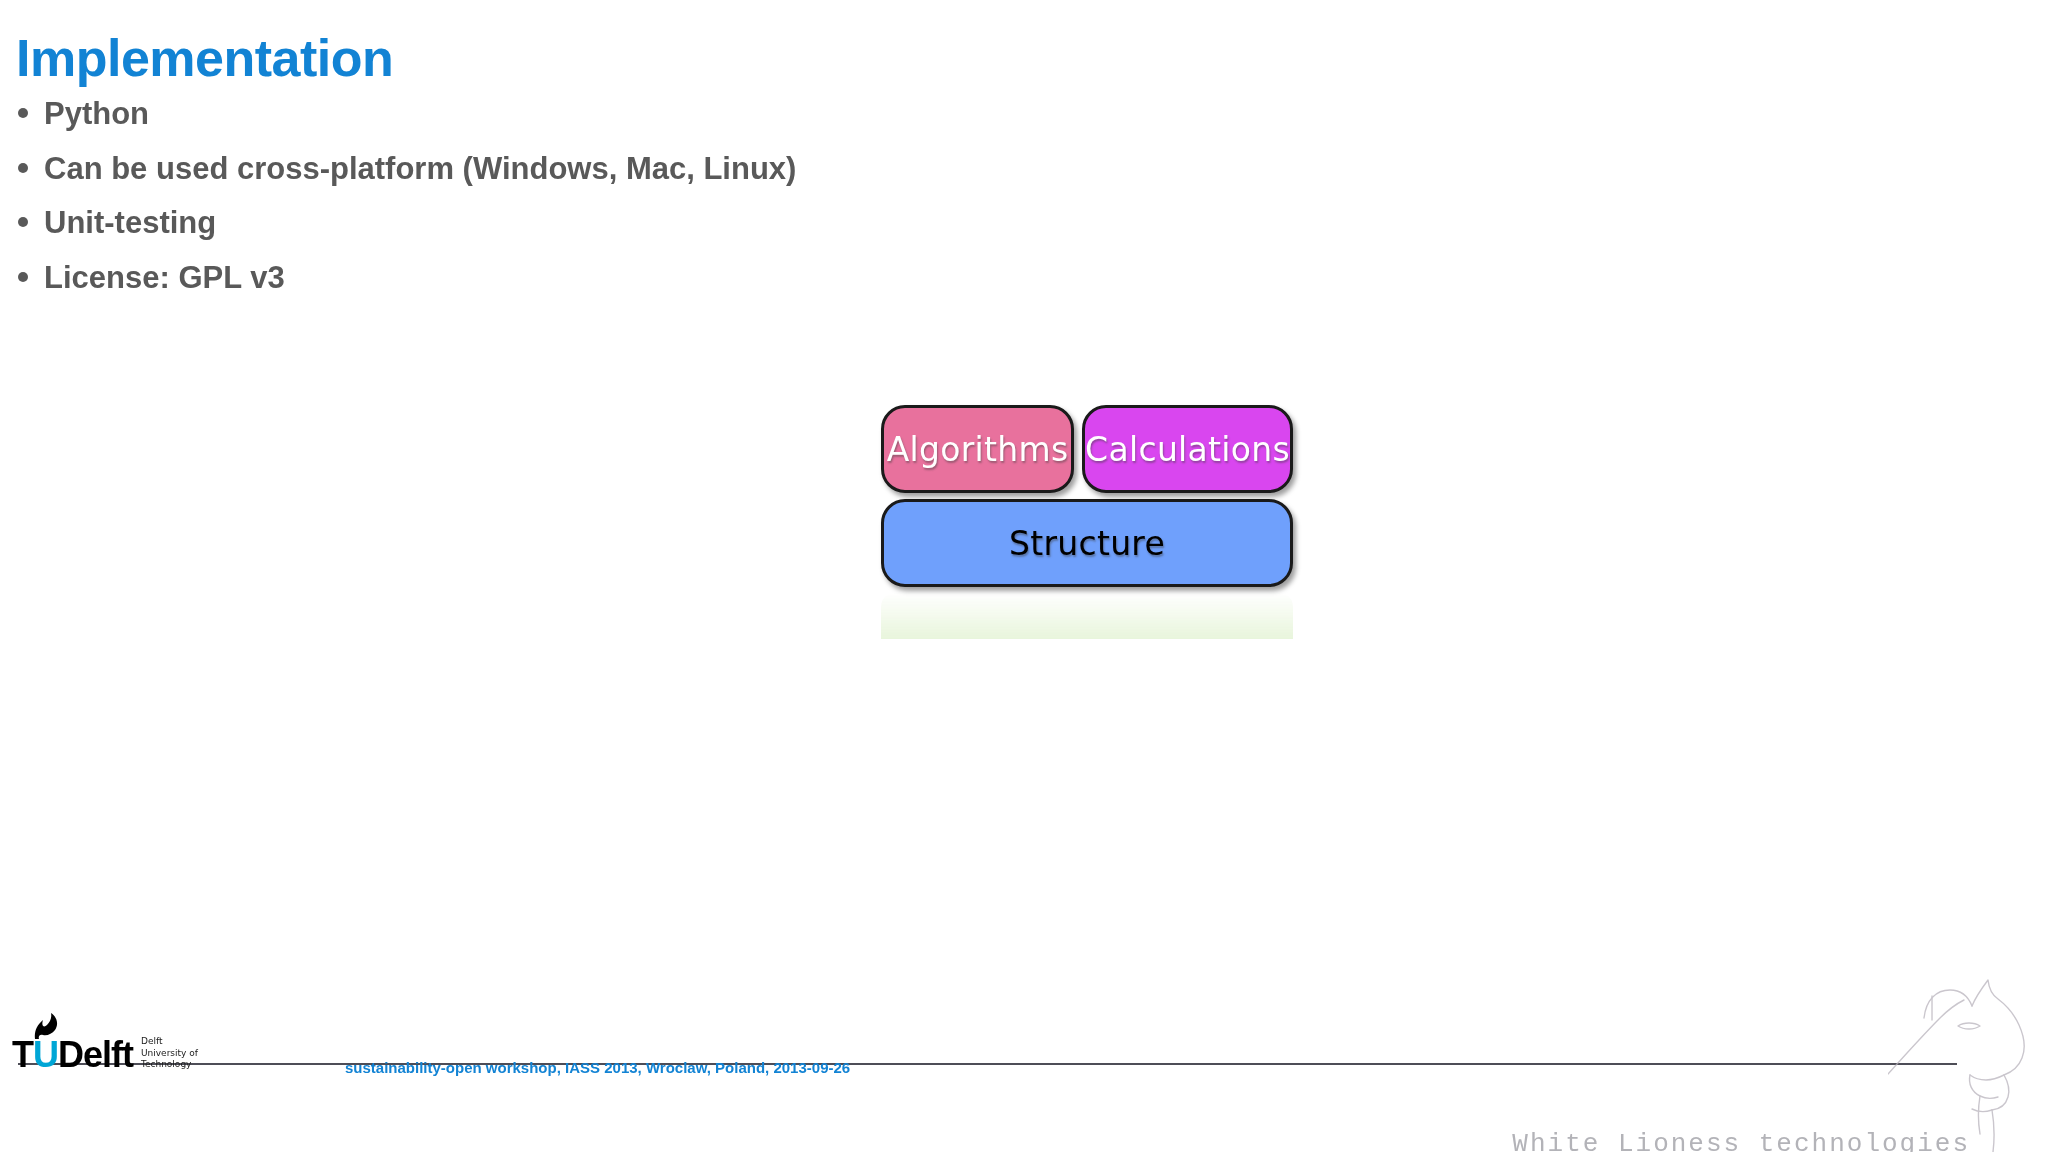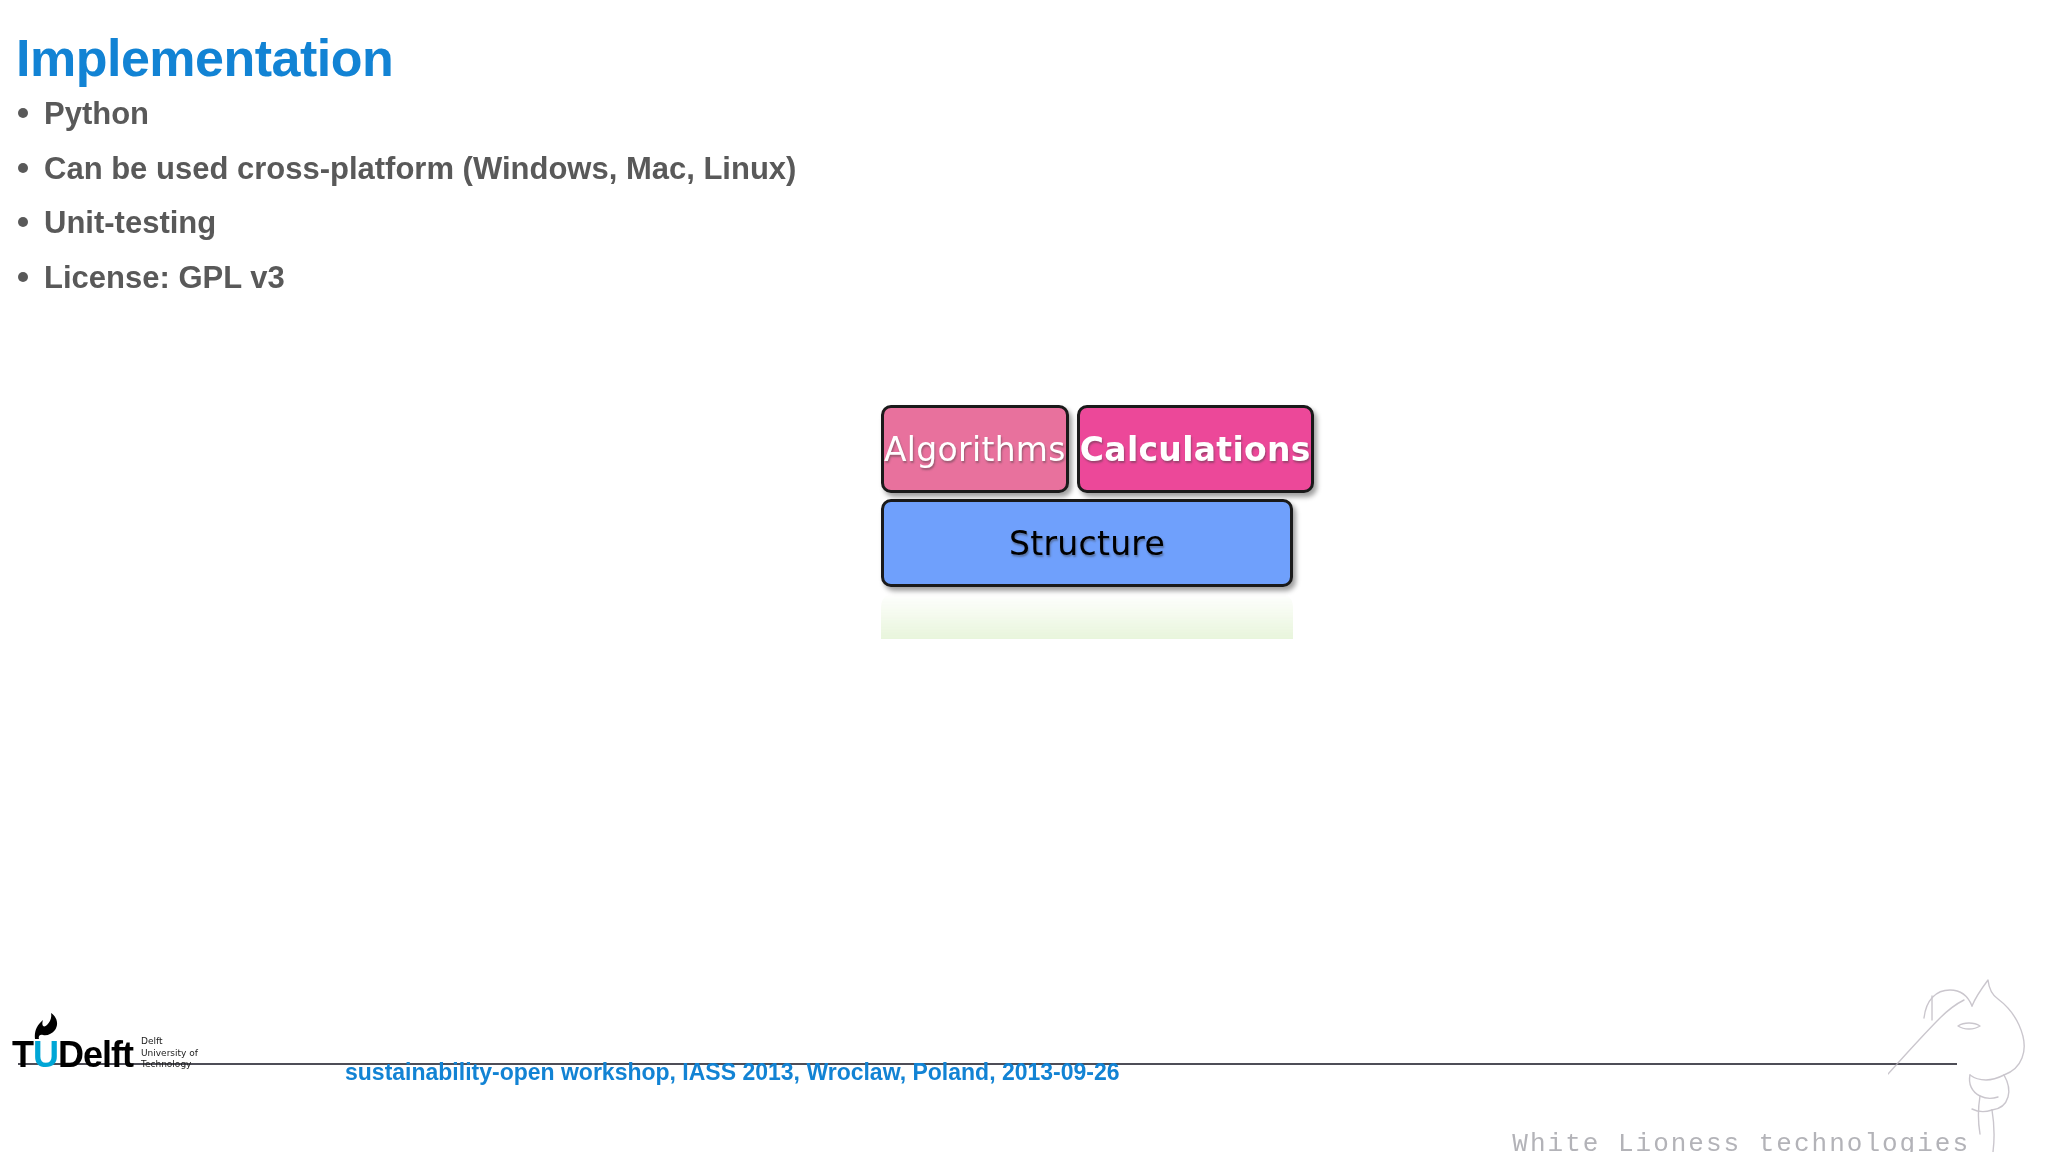--- a/index.html
+++ b/index.html
@@ -75,21 +75,21 @@
     width: 412px;
   }
   .diagram-row {
     display: flex;
     gap: 8px;
     margin-bottom: 6px;
   }
   .block {
     box-sizing: border-box;
     border: 3px solid #1a1a1a;
-    border-radius: 10px;
+    border-radius: 24px;
     display: flex;
     align-items: center;
     justify-content: center;
     color: #ffffff;
     font-size: 33px;
     font-weight: 400;
     letter-spacing: 0.3px;
     text-shadow: 1px 2px 2px rgba(60,60,60,0.45);
     box-shadow: 3px 4px 5px rgba(0,0,0,0.38);
     font-family: "DejaVu Sans", sans-serif;
@@ -155,21 +155,21 @@
     font-size: 9px;
     line-height: 1.25;
     color: #1a1a1a;
     white-space: nowrap;
   }
 
   .footer-title {
     position: absolute;
     left: 345px;
     top: 1059px;
-    font-size: 23px;
+    font-size: 15px;
     font-weight: bold;
     color: #1283d4;
     white-space: nowrap;
   }
 
   .brandline {
     position: absolute;
     right: 78px;
     top: 1093px;
     font-family: "Liberation Mono", "DejaVu Sans Mono", monospace;
@@ -211,21 +211,21 @@
     <li class="bullet-item">
       <span class="bullet-dot"></span>
       <span>License: GPL v3</span>
     </li>
   </ul>
 
   <div class="diagram">
 
     <div class="diagram-row">
       <div class="block block-algorithms" style="background-color: rgb(232, 113, 157); color: rgb(255, 255, 255); border-color: rgb(26, 26, 26);">Algorithms</div>
-      <div class="block block-calculations" style="background-color: #ec4899; color: rgb(255, 255, 255); border-color: rgb(26, 26, 26); font-weight: bold;">Calculations</div>
+      <div class="block block-calculations" style="background-color: #d946ef; color: rgb(255, 255, 255); border-color: rgb(26, 26, 26);">Calculations</div>
     </div>
 
     <div class="row-single">
       <div class="block block-structure" style="background-color: rgb(111, 160, 252); color: #000000; border-color: rgb(26, 26, 26);">Structure</div>
     </div>
 
     <div class="row-single">
       <div class="reflection" style="background-color: rgb(179, 222, 137);"></div>
     </div>
 

